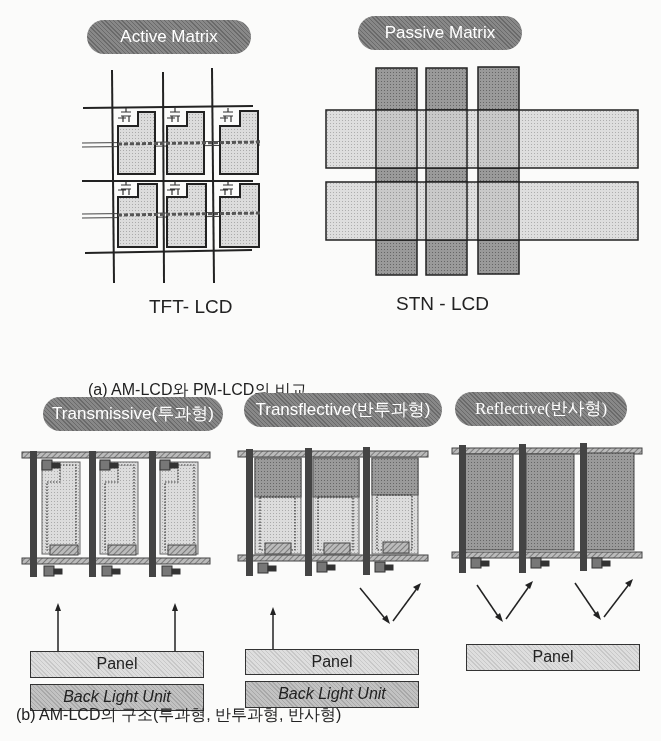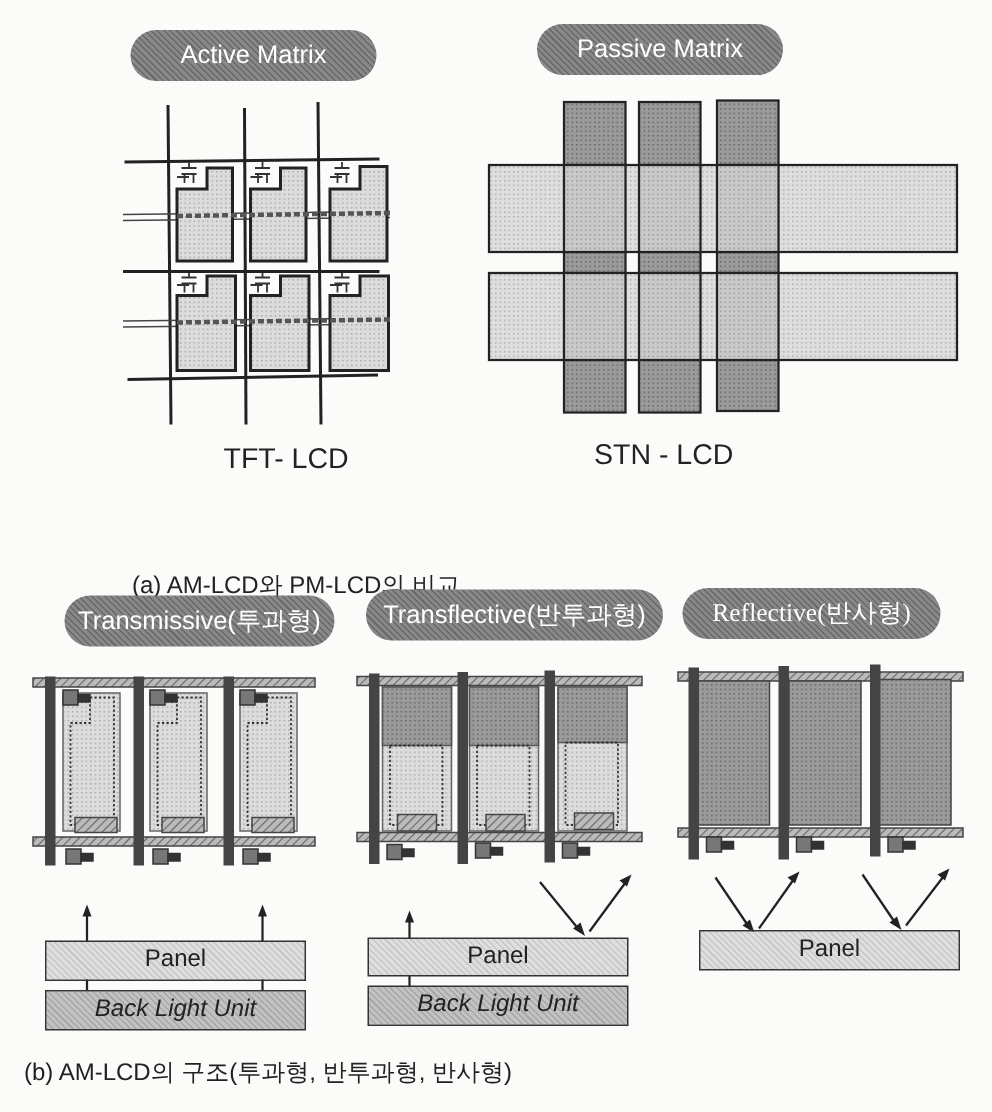--- a/index.html
+++ b/index.html
@@ -13,21 +13,21 @@
     background:repeating-linear-gradient(45deg,#6a6a6a 0 1px,#888 1px 3px);
     color:#fff; font-size:17px; line-height:34px; text-align:center;
     white-space:nowrap;
   }
   .caption { position:absolute; font-size:16px; color:#222; white-space:nowrap; }
   .label { position:absolute; font-size:19px; color:#222; white-space:nowrap;margin-left:16px; }
   svg { position:absolute; overflow:visible; }
   .box {
     position:absolute; border:1.5px solid #333; box-sizing:border-box;
     background:repeating-linear-gradient(45deg,#c8c8c8 0 1px,#dedede 1px 3px);
-    text-align:center; color:#222; font-size:16px;
+    text-align:center; color:#222; font-size:16px;margin-top:24px;
   }
   .box.dark { background:repeating-linear-gradient(45deg,#a8a8a8 0 1px,#c2c2c2 1px 3px);font-style:italic; }
 </style>
 </head>
 <body>
 
 <div class="pill" style="left:87px;top:20px;width:164px;">Active Matrix</div>
 <div class="pill" style="left:358px;top:16px;width:164px;">Passive Matrix</div>
 
 <svg width="661" height="300" style="left:0;top:0;">

